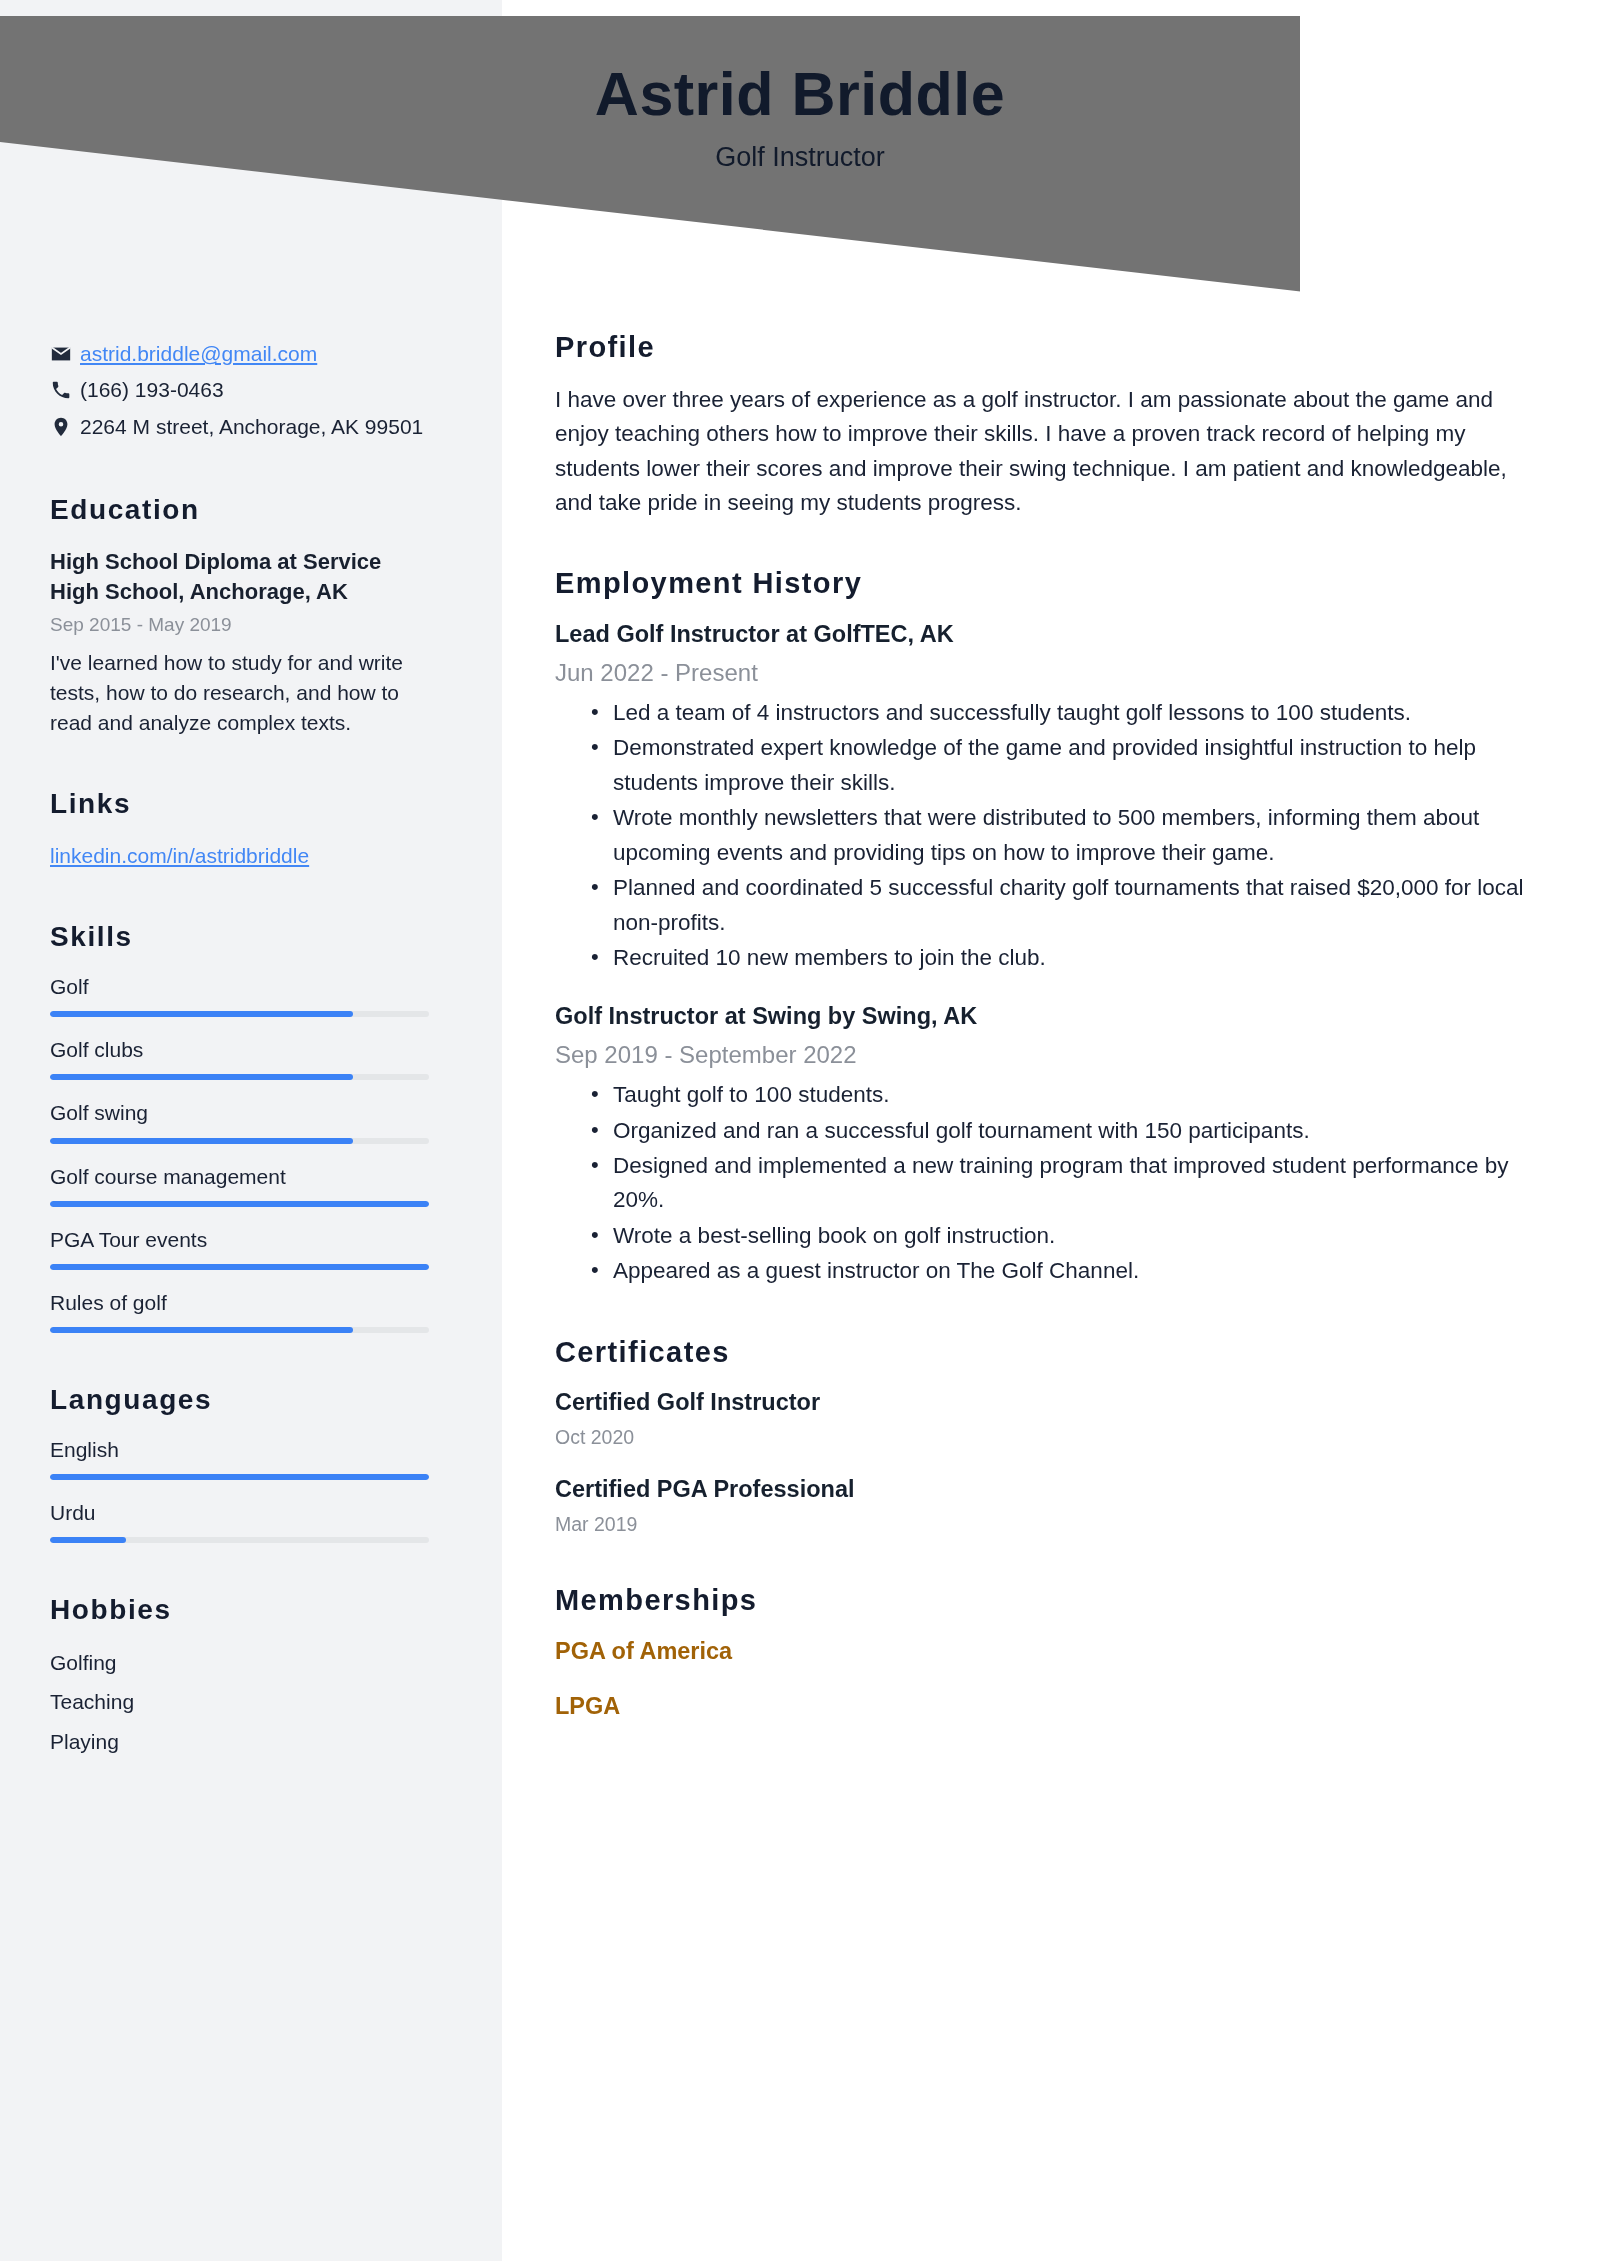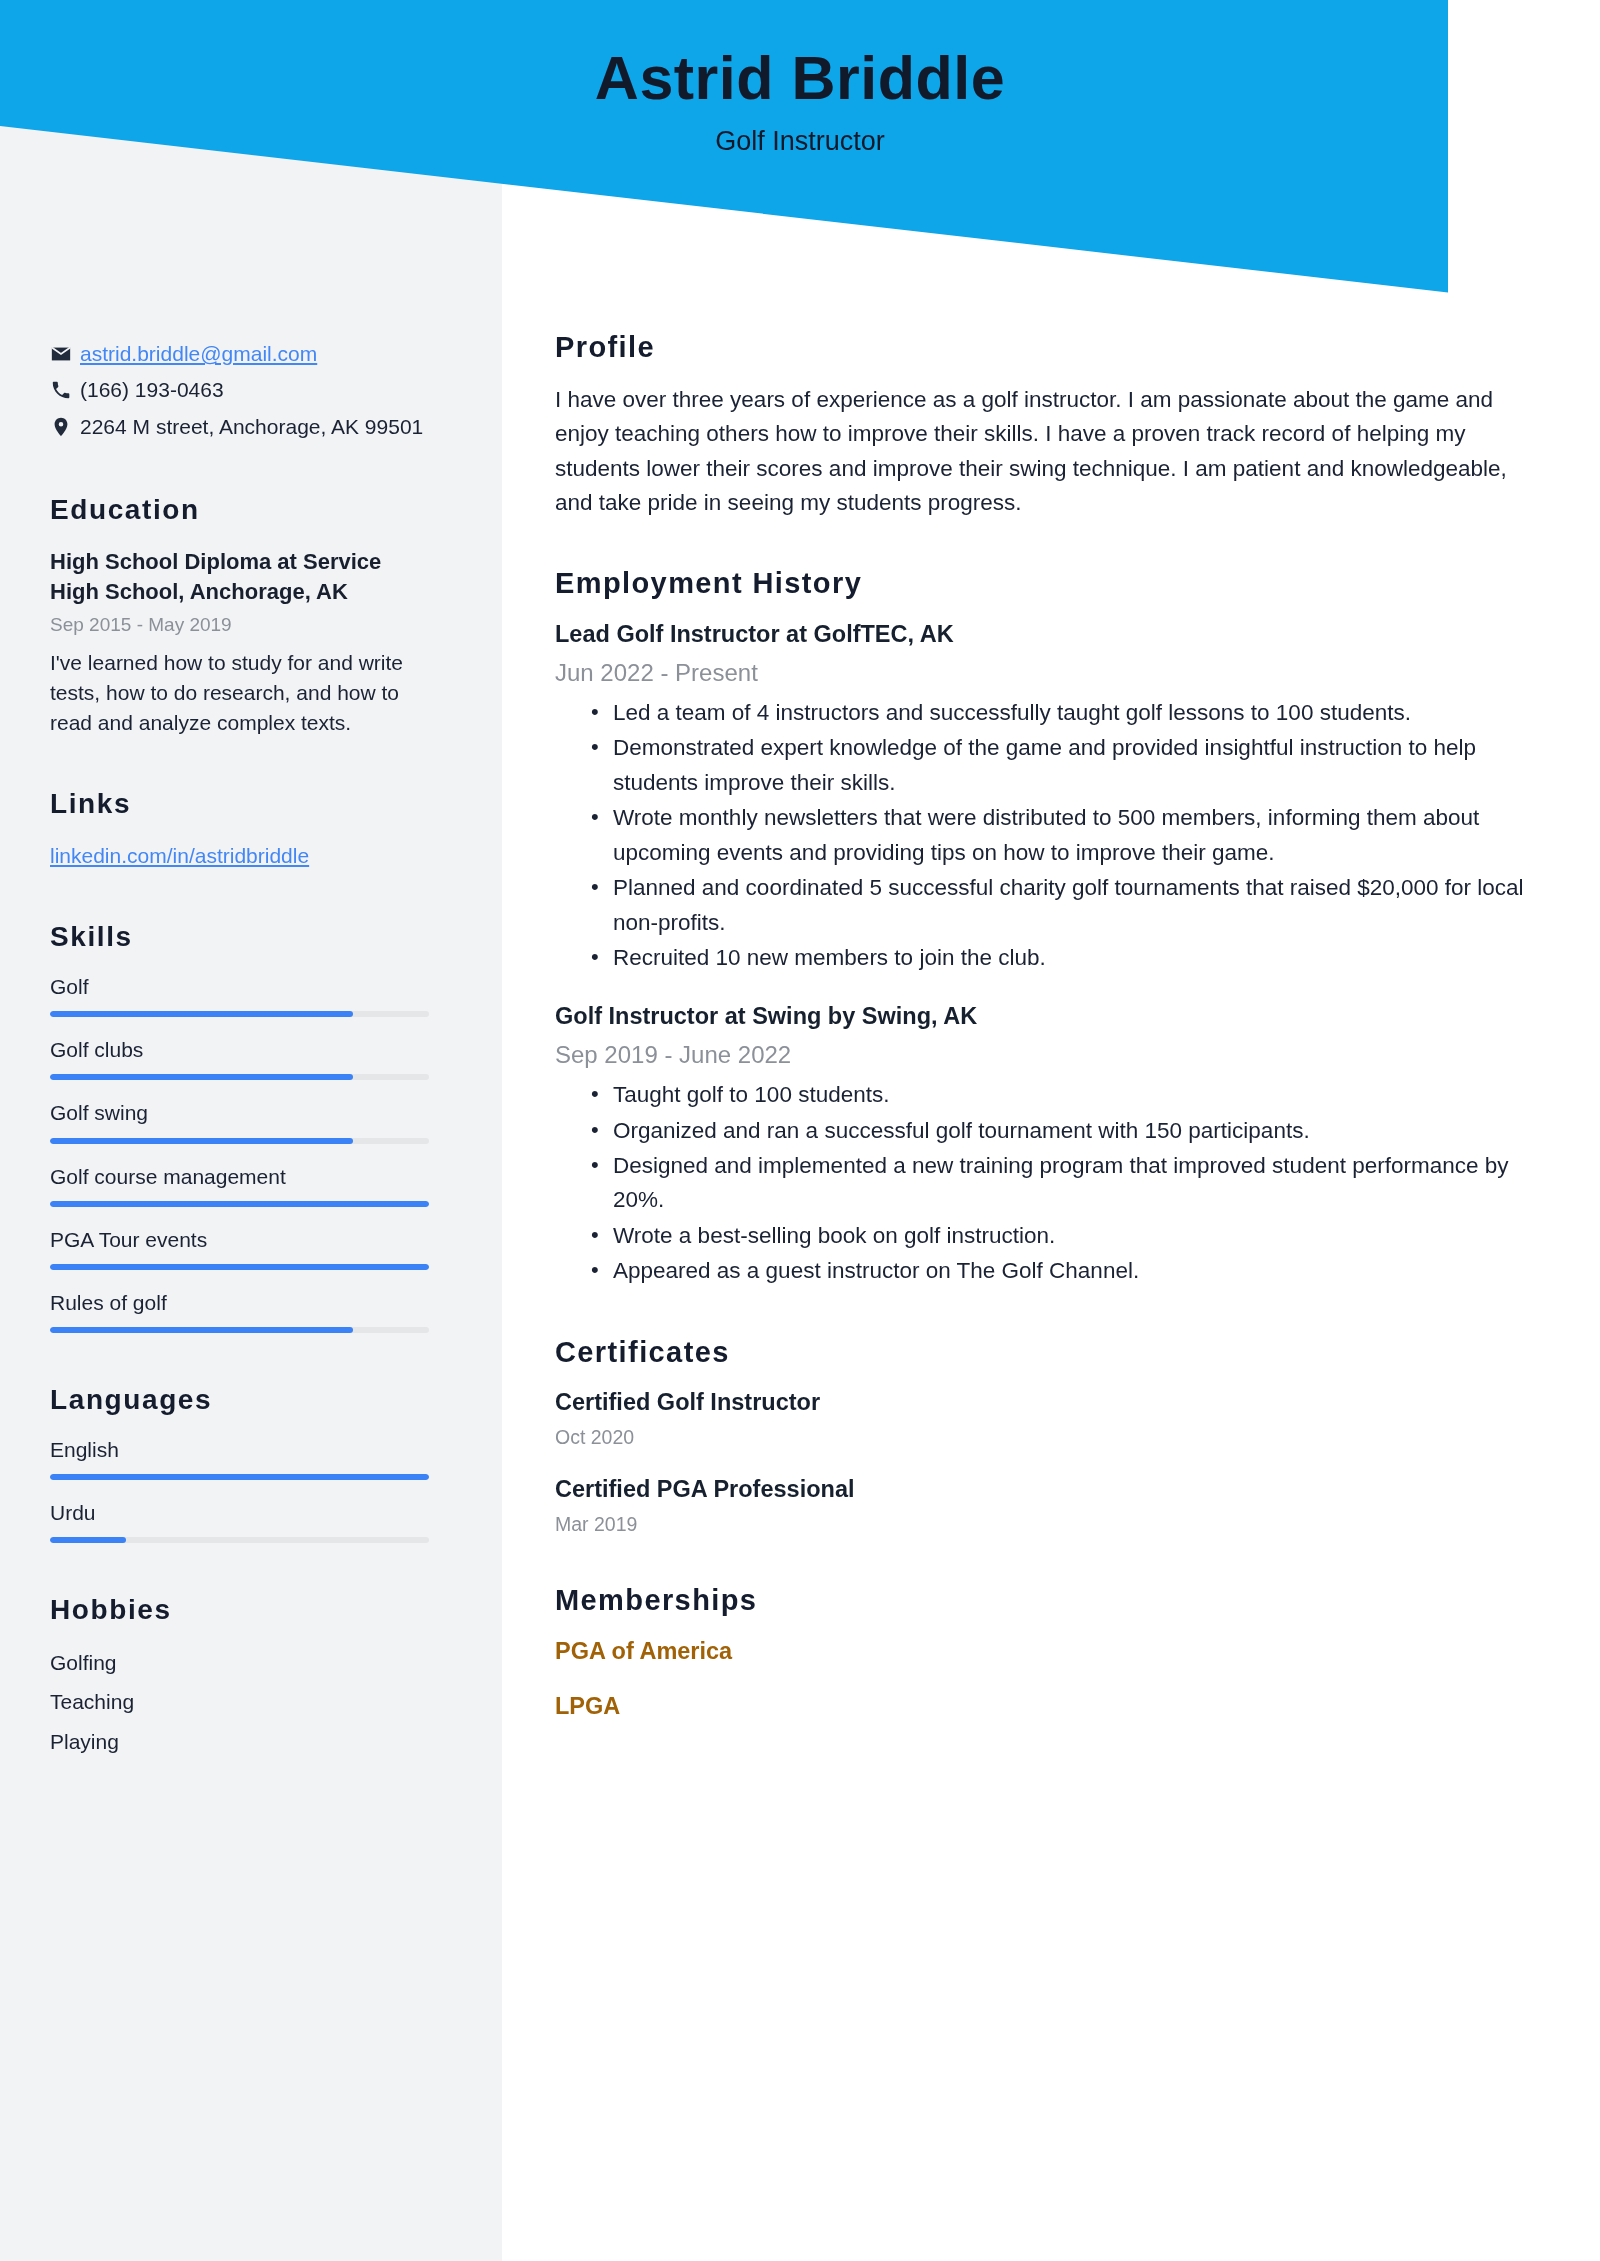--- a/index.html
+++ b/index.html
@@ -30,24 +30,24 @@
     top: 0;
     width: 502px;
     height: 2261px;
     background: #f2f3f5;
   }
 
   
   .header-band {
     position: absolute;
     left: 0;
-    top: 0;
-    width: 1448px;
+    top: 16px;
+    width: 1300px;
     height: 320px;
-    background: #0ea5e9;
+    background: #737373;
     clip-path: polygon(0 0, 1600px 0, 1600px 310px, 0 126px);
     z-index: 5;
   }
   .header-inner {
     position: absolute;
     left: 0;
     top: 0;
     width: 1600px;
     text-align: center;
   }
@@ -393,21 +393,21 @@
           <li>Led a team of 4 instructors and successfully taught golf lessons to 100 students.</li>
           <li>Demonstrated expert knowledge of the game and provided insightful instruction to help students improve their skills.</li>
           <li>Wrote monthly newsletters that were distributed to 500 members, informing them about upcoming events and providing tips on how to improve their game.</li>
           <li>Planned and coordinated 5 successful charity golf tournaments that raised $20,000 for local non-profits.</li>
           <li>Recruited 10 new members to join the club.</li>
         </ul>
       </div>
 
       <div class="job">
         <p class="job-name">Golf Instructor at Swing by Swing, AK</p>
-        <p class="job-date">Sep 2019 - June 2022</p>
+        <p class="job-date">Sep 2019 - September 2022</p>
         <ul class="bullets">
           <li>Taught golf to 100 students.</li>
           <li>Organized and ran a successful golf tournament with 150 participants.</li>
           <li>Designed and implemented a new training program that improved student performance by 20%.</li>
           <li>Wrote a best-selling book on golf instruction.</li>
           <li>Appeared as a guest instructor on The Golf Channel.</li>
         </ul>
       </div>
     </div>
 

